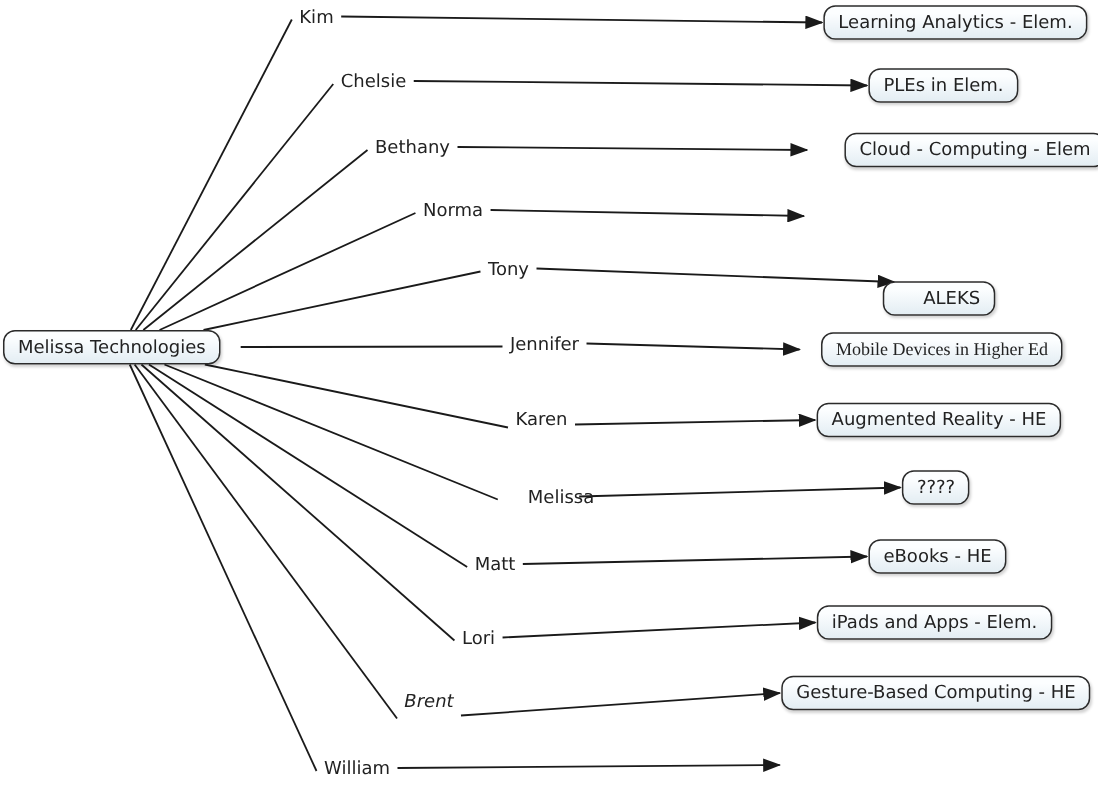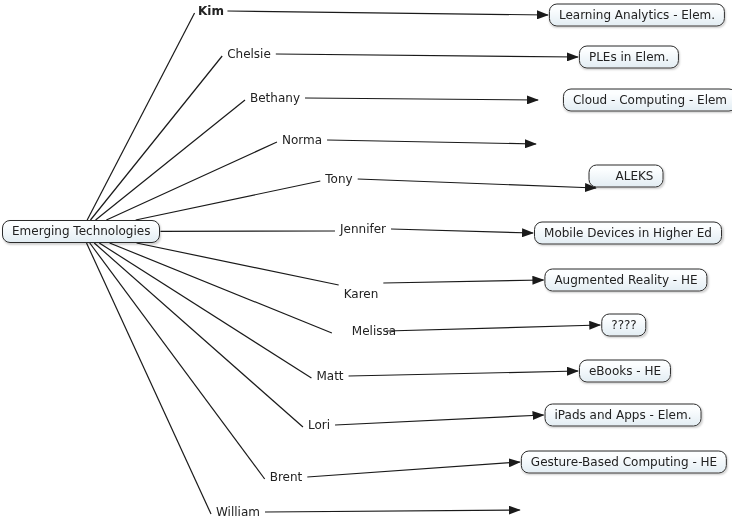--- a/index.html
+++ b/index.html
@@ -78,37 +78,37 @@
       <line x1="386.1328125" y1="331" x2="600.2578125" y2="325" stroke="#1a1a1a" stroke-width="1.2" marker-end="url(#arrowhead)"></line>
       <line x1="99.29772824232082" y1="243" x2="311.4375" y2="378" stroke="#1a1a1a" stroke-width="1.2"></line>
       <line x1="348.5625" y1="376" x2="577.9609375" y2="371" stroke="#1a1a1a" stroke-width="1.2" marker-end="url(#arrowhead)"></line>
       <line x1="94.26930147058823" y1="243" x2="302.953125" y2="427" stroke="#1a1a1a" stroke-width="1.2"></line>
       <line x1="335.046875" y1="425" x2="543.5390625" y2="415" stroke="#1a1a1a" stroke-width="1.2" marker-end="url(#arrowhead)"></line>
       <line x1="89.75137310606061" y1="243" x2="264.6953125" y2="479" stroke="#1a1a1a" stroke-width="1.2"></line>
       <line x1="307.3046875" y1="477" x2="519.84375" y2="462" stroke="#1a1a1a" stroke-width="1.2" marker-end="url(#arrowhead)"></line>
       <line x1="86.50969303097345" y1="243" x2="211.0078125" y2="514" stroke="#1a1a1a" stroke-width="1.2"></line>
       <line x1="264.9921875" y1="512" x2="519.765625" y2="510" stroke="#1a1a1a" stroke-width="1.2" marker-end="url(#arrowhead)"></line>
     </svg>
-  <div class="node" id="root-node" style="left: 2px; top: 220px;">Emerging Technologies</div>
+  <div class="node" id="root-node" style="left: 2px; top: 220px;">Melissa Technologies</div>
 
-<span class="name-label" style="left: 211px; top: 11px; font-weight: bold;">Kim</span>
+<span class="name-label" style="left: 211px; top: 11px;">Kim</span>
     <div class="node topic-node" style="left: 637px; top: 15px;">Learning Analytics - Elem.</div>
     <span class="name-label" style="left: 249px; top: 54px;">Chelsie</span>
     <div class="node topic-node" style="left: 629px; top: 57px;">PLEs in Elem.</div>
     <span class="name-label" style="left: 275px; top: 98px;">Bethany</span>
     <div class="node topic-node" style="left: 650px; top: 100px;">Cloud - Computing - Elem</div>
     <span class="name-label" style="left: 302px; top: 140px;">Norma</span>
     <span class="name-label" style="left: 339px; top: 179px;">Tony</span>
-    <div class="node topic-node" style="left: 626px; top: 176px; padding-left: 26px;">ALEKS</div>
+    <div class="node topic-node" style="left: 626px; top: 199px; padding-left: 26px;">ALEKS</div>
     <span class="name-label" style="left: 363px; top: 229px;">Jennifer</span>
-    <div class="node topic-node" style="left: 628px; top: 233px;">Mobile Devices in Higher Ed</div>
-    <span class="name-label" style="left: 361px; top: 294px;">Karen</span>
+    <div class="node topic-node" style="left: 628px; top: 233px; font-family: Liberation Serif, serif;">Mobile Devices in Higher Ed</div>
+    <span class="name-label" style="left: 361px; top: 279px;">Karen</span>
     <div class="node topic-node" style="left: 626px; top: 280px;">Augmented Reality - HE</div>
     <span class="name-label" style="left: 374px; top: 331px;">Melissa</span>
     <div class="node topic-node" style="left: 624px; top: 325px;">????</div>
     <span class="name-label" style="left: 330px; top: 376px;">Matt</span>
     <div class="node topic-node" style="left: 625px; top: 371px;">eBooks - HE</div>
     <span class="name-label" style="left: 319px; top: 425px;">Lori</span>
     <div class="node topic-node" style="left: 623px; top: 415px;">iPads and Apps - Elem.</div>
-    <span class="name-label" style="left: 286px; top: 477px;">Brent</span>
+    <span class="name-label" style="left: 286px; top: 467px; font-style: italic;">Brent</span>
     <div class="node topic-node" style="left: 624px; top: 462px;">Gesture-Based Computing - HE</div>
     <span class="name-label" style="left: 238px; top: 512px;">William</span>
   </div>
 
 </body></html>

